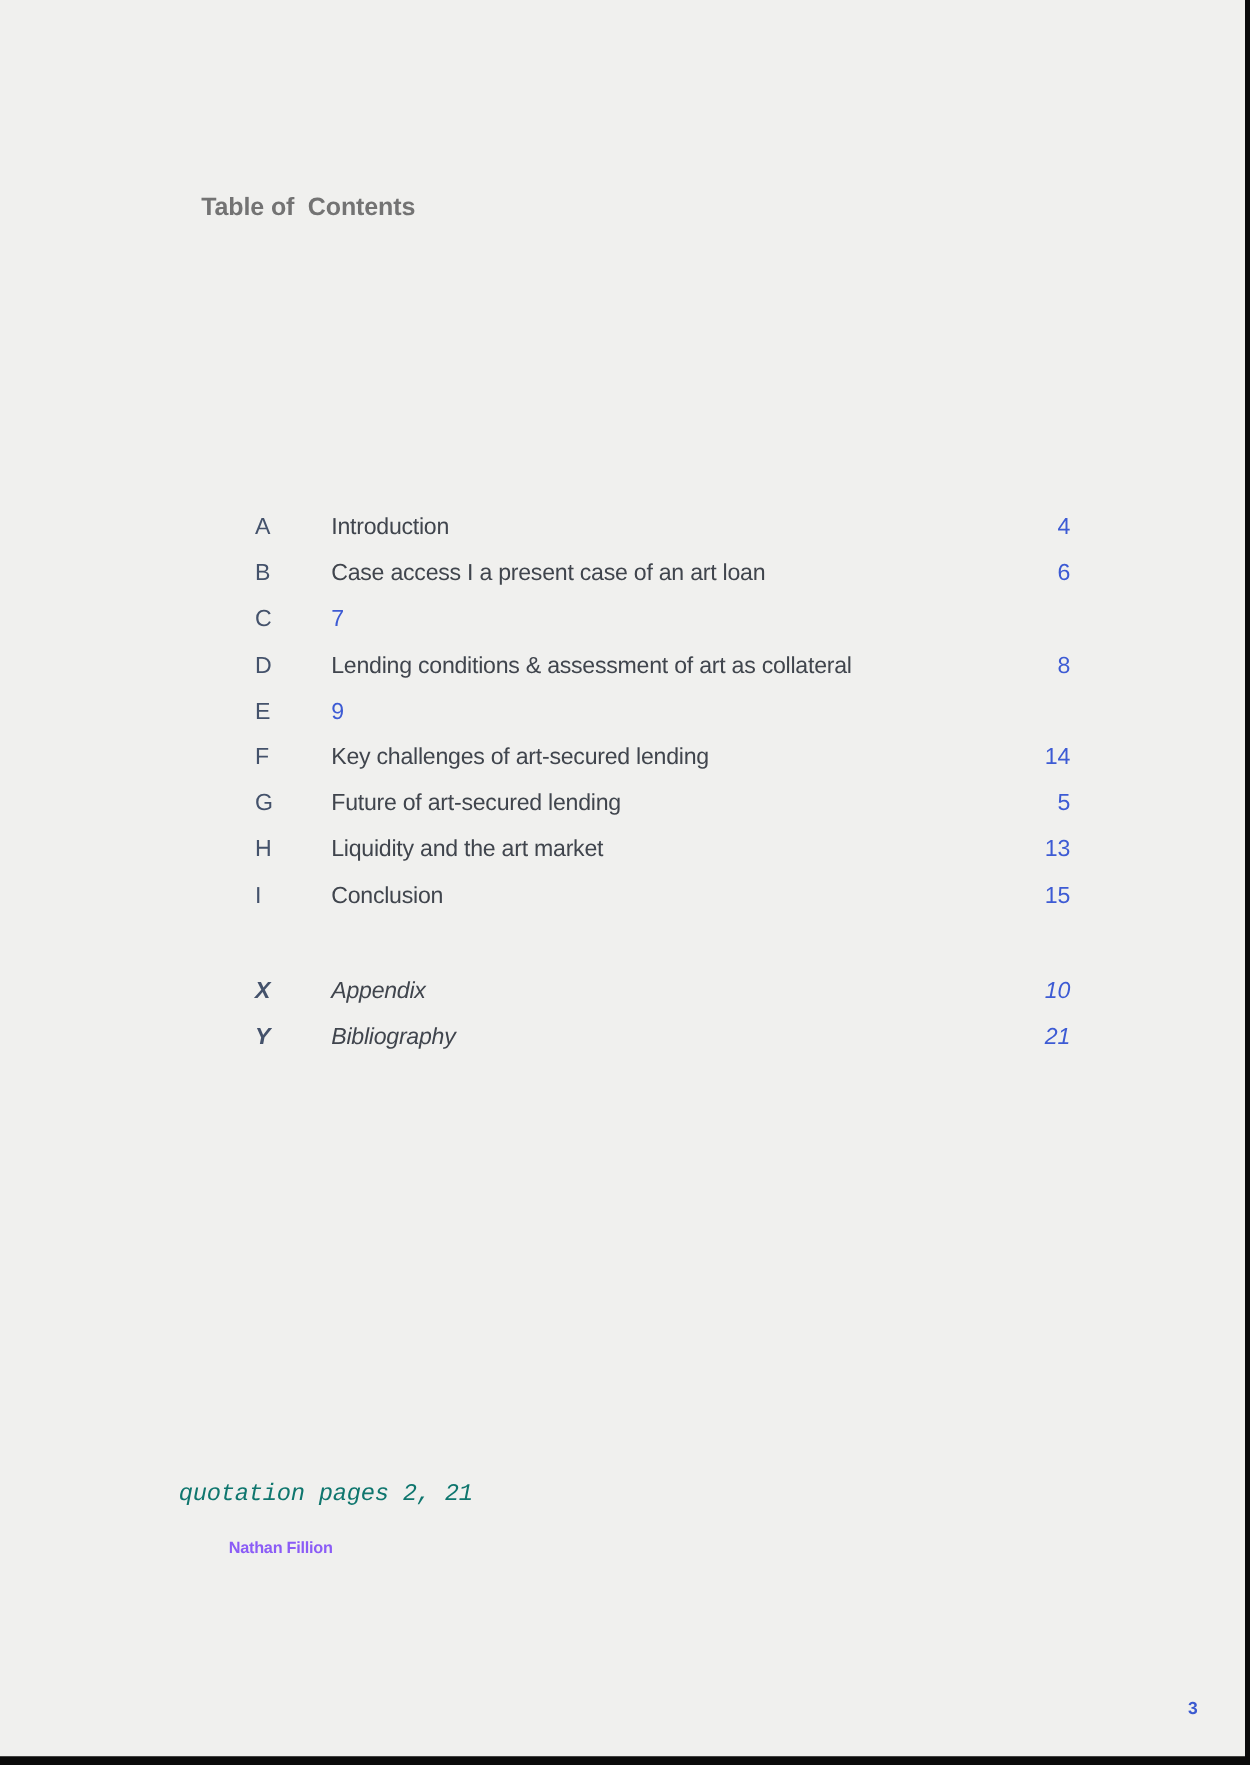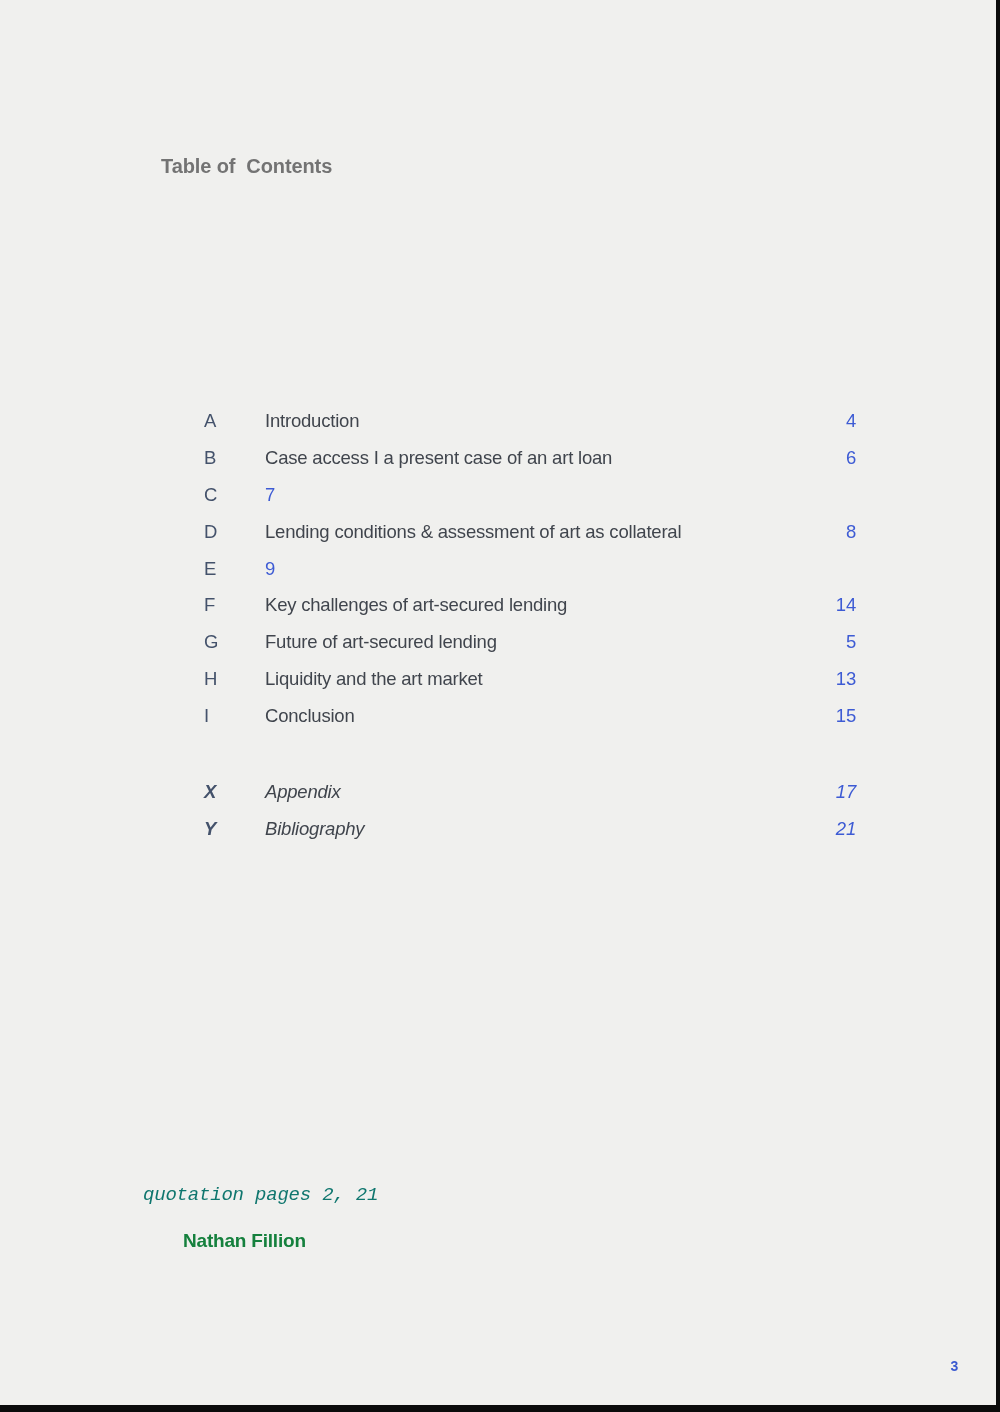--- a/index.html
+++ b/index.html
@@ -62,23 +62,23 @@
     left: 143px; top: 1184px;
     font-size: 19px;
     font-style: italic;
     color: #0f766e;
     white-space: pre;
     font-family: Liberation Mono, monospace;
   }
   .author {
     position: absolute;
     left: 183px; top: 1230px;
-    font-size: 19px;
+    font-size: 13px;
     font-weight: 700;
-    color: #15803d;
+    color: #8b5cf6;
     text-decoration: none;
     cursor: pointer;
   }
   .page-number {
     position: absolute;
     right: 38px; top: 1358px;
     font-size: 14px;
     font-weight: 700;
     color: #3b5ad0;
   }
@@ -141,21 +141,21 @@
     <span class="toc-letter">I</span>
     <span class="toc-title">Conclusion</span>
     <span class="toc-page">15</span>
   </div>
 </div>
 
   <div class="toc" id="toc-appendix">
   <div class="toc-row">
     <span class="toc-letter">X</span>
     <span class="toc-title">Appendix</span>
-    <span class="toc-page">17</span>
+    <span class="toc-page">10</span>
   </div>
 
   <div class="toc-row">
     <span class="toc-letter">Y</span>
     <span class="toc-title">Bibliography</span>
     <span class="toc-page">21</span>
   </div>
 </div>
 
   <div class="quotation">quotation pages 2, 21</div>

